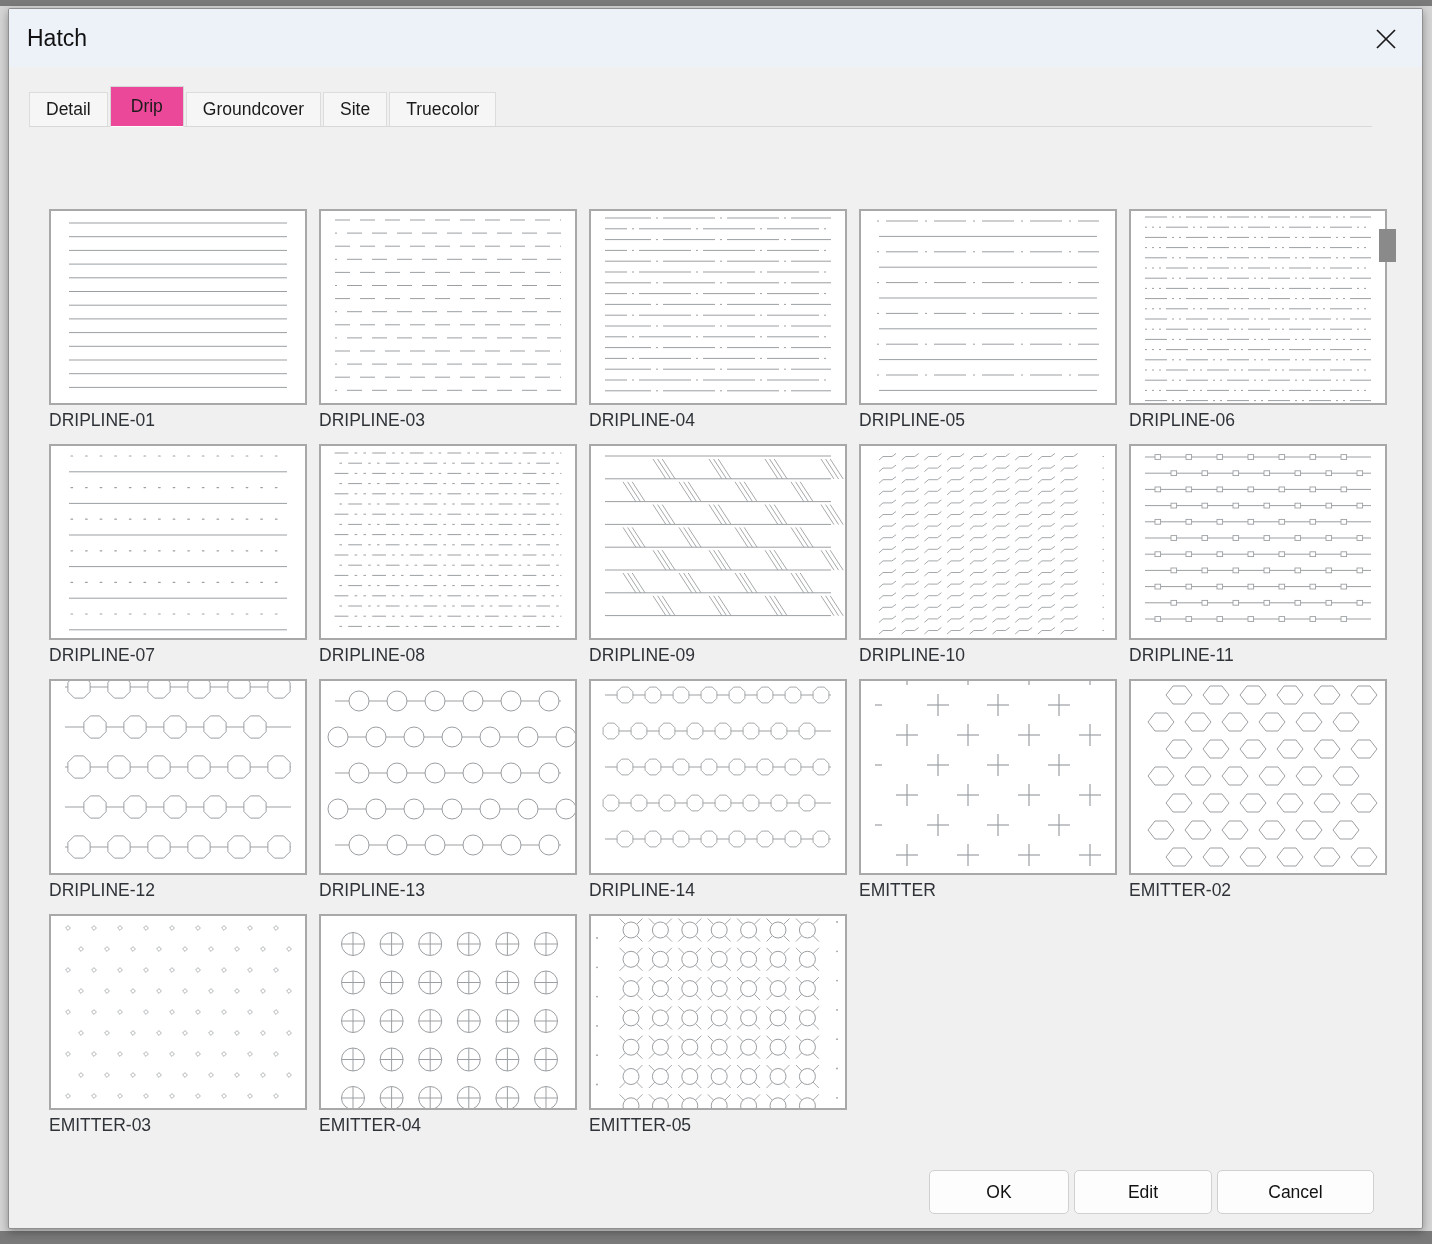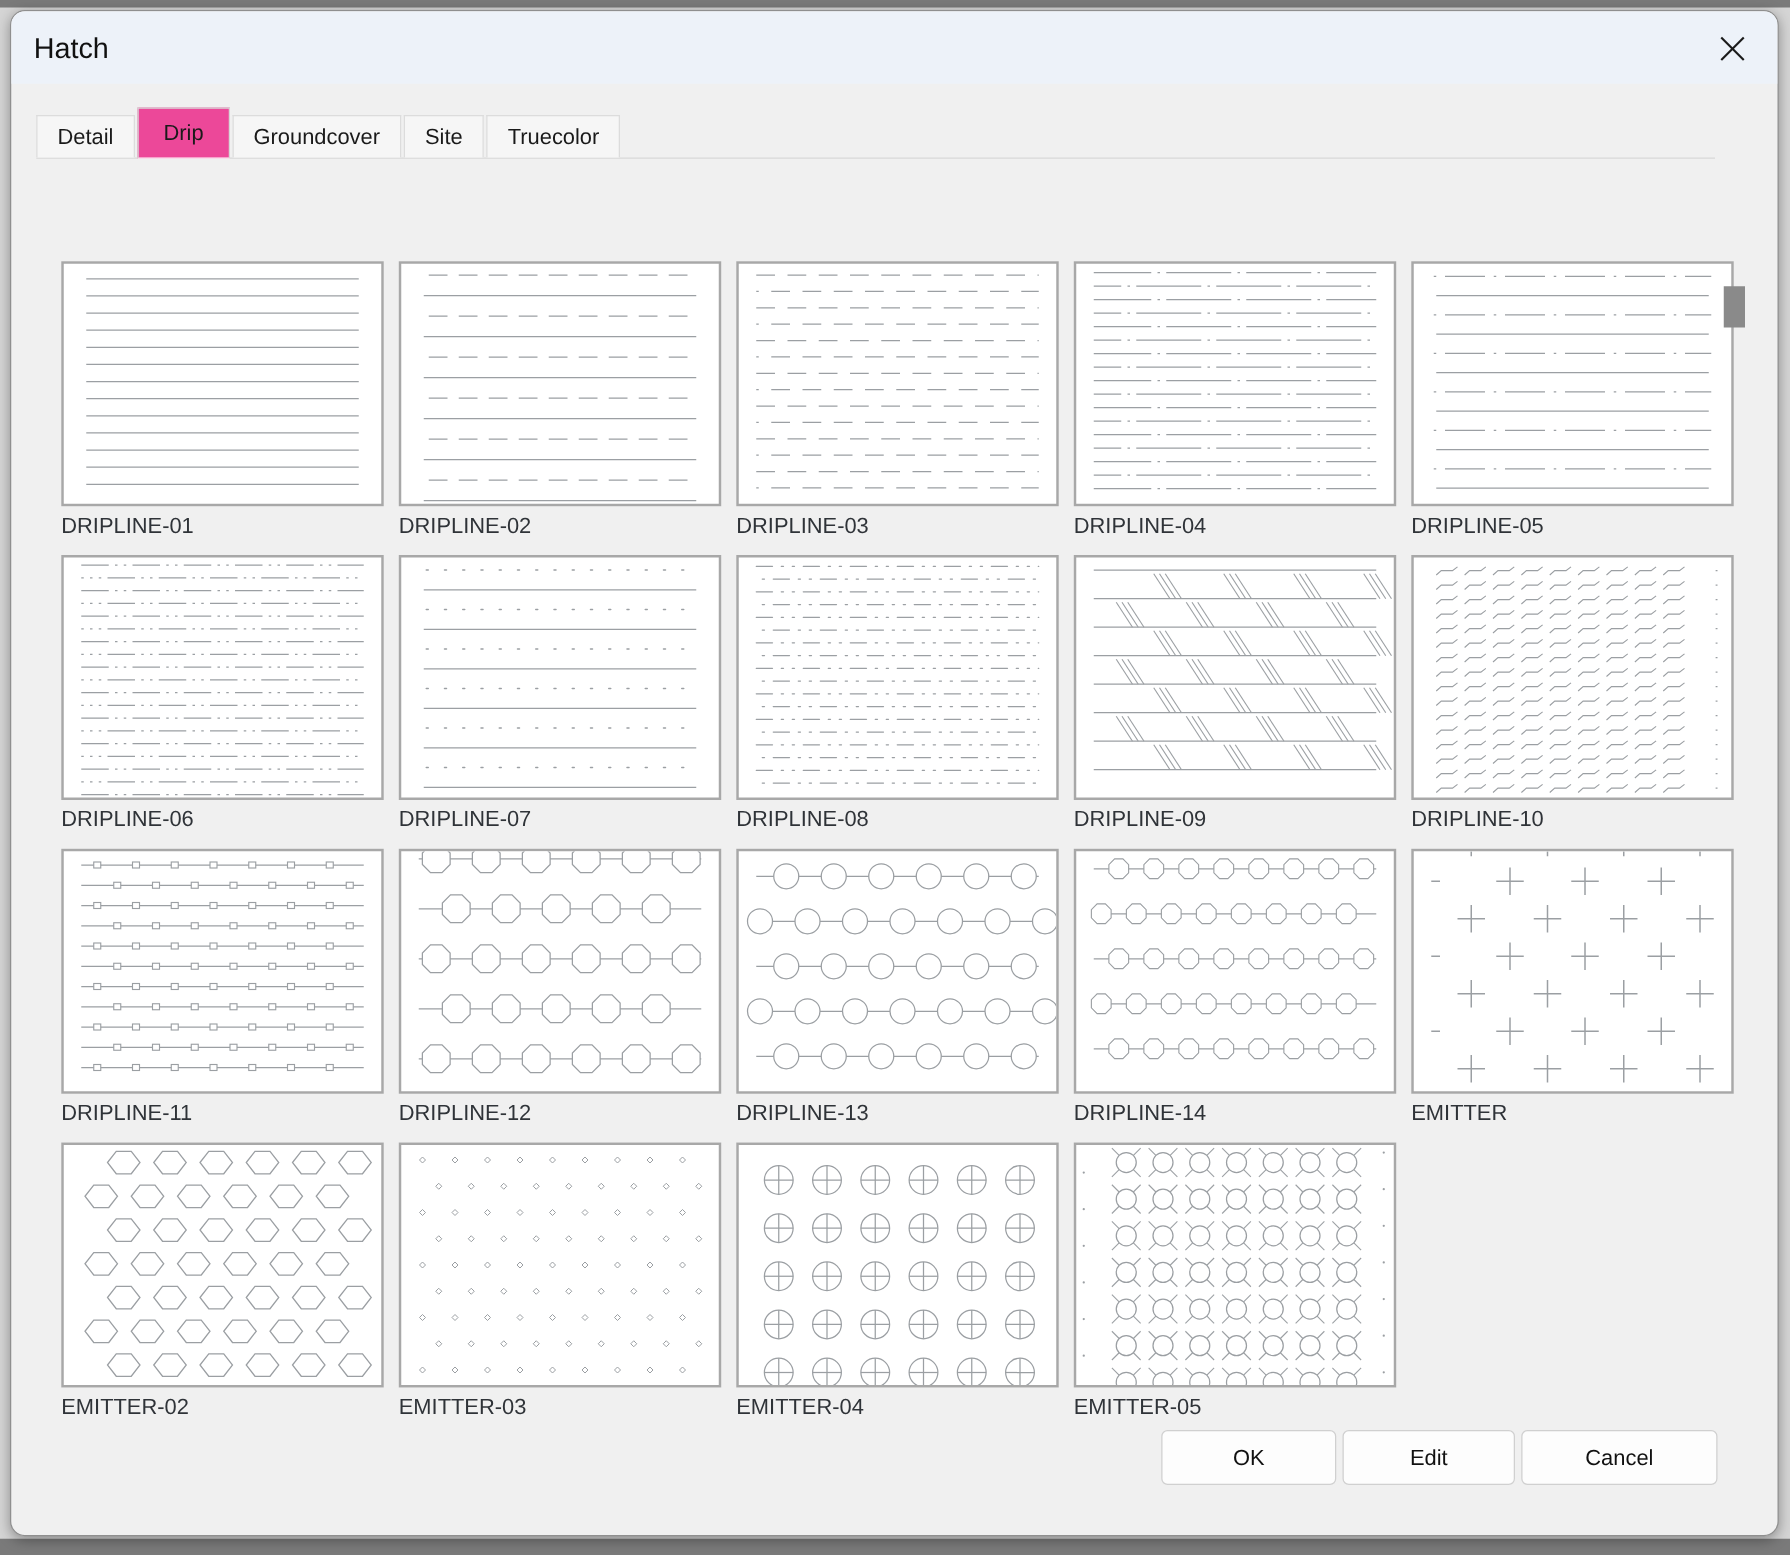--- a/index.html
+++ b/index.html
@@ -5,21 +5,21 @@
   html,body{margin:0;padding:0;}
   body{
     width:1432px;height:1244px;position:relative;overflow:hidden;
     background:#d5d5d5;
     font-family:"Liberation Sans","DejaVu Sans",sans-serif;
   }
   .strip-top{position:absolute;left:0;top:0;width:100%;height:6px;background:#7a7a7a;}
   .strip-bottom{position:absolute;left:0;bottom:0;width:100%;height:13px;background:#7a7a7a;}
   .dialog{
     position:absolute;left:8px;top:8px;width:1415px;height:1221px;
-    background:#f0f0f0;border:1px solid #8f8f8f;border-radius:12px;
+    background:#f0f0f0;border:1px solid #8f8f8f;border-radius:2px;
     box-shadow:0 3px 10px rgba(0,0,0,.35);overflow:hidden;box-sizing:border-box;
   }
   .titlebar{
     position:absolute;left:0;top:0;width:100%;height:58px;background:#edf2f9;
     display:flex;align-items:center;
   }
   .title{font-size:23px;color:#111;margin-left:18px;}
   .close-btn{
     position:absolute;right:22px;top:16px;width:28px;height:28px;
     display:flex;align-items:center;justify-content:center;cursor:pointer;
@@ -44,21 +44,21 @@
   .cell{width:258px;cursor:pointer;padding-left:20px;}
   .thumb{
     width:258px;height:196px;background:#ffffff;border:2px solid #a8a8a8;
     box-sizing:border-box;overflow:hidden;
   }
   .thumb svg{display:block;}
   .swatch-label{margin-top:5px;font-size:17.5px;color:#2f3338;}
   .scroll-thumb{
     position:absolute;left:1370px;top:220px;width:17px;height:33px;background:#8a8a8a;
   }
-  .buttons{position:absolute;left:920px;top:1135px;display:flex;gap:5px;}
+  .buttons{position:absolute;left:920px;top:1161px;display:flex;gap:5px;}
   .btn{
     height:44px;background:#fdfdfd;border:1px solid #d0d0d0;border-radius:5px;
     font-size:17.5px;color:#111;display:flex;align-items:center;justify-content:center;
     cursor:pointer;box-sizing:border-box;
   }
   .btn-ok{width:140px;} .btn-edit{width:138px;} .btn-cancel{width:157px;}
 </style>
 </head>
 <body>
 
@@ -97,39 +97,20 @@
             <line x1="18" y1="94.2" x2="236" y2="94.2" stroke="#9b9fa3" stroke-width="1"></line>
             <line x1="18" y1="107.9" x2="236" y2="107.9" stroke="#9b9fa3" stroke-width="1"></line>
             <line x1="18" y1="121.60000000000001" x2="236" y2="121.60000000000001" stroke="#9b9fa3" stroke-width="1"></line>
             <line x1="18" y1="135.3" x2="236" y2="135.3" stroke="#9b9fa3" stroke-width="1"></line>
             <line x1="18" y1="149" x2="236" y2="149" stroke="#9b9fa3" stroke-width="1"></line>
             <line x1="18" y1="162.7" x2="236" y2="162.7" stroke="#9b9fa3" stroke-width="1"></line>
             <line x1="18" y1="176.39999999999998" x2="236" y2="176.39999999999998" stroke="#9b9fa3" stroke-width="1"></line>
           </svg>
         </div>
         <div class="swatch-label">DRIPLINE-01</div>
-      </div>
-      <div class="cell">
-        <div class="thumb">
-          <svg width="254" height="192" viewBox="0 0 254 192">
-            <line x1="22" y1="9" x2="234" y2="9" stroke="#9b9fa3" stroke-width="1" stroke-dasharray="15 9"></line>
-            <line x1="18" y1="25.4" x2="236" y2="25.4" stroke="#9b9fa3" stroke-width="1"></line>
-            <line x1="22" y1="41.8" x2="234" y2="41.8" stroke="#9b9fa3" stroke-width="1" stroke-dasharray="15 9"></line>
-            <line x1="18" y1="58.199999999999996" x2="236" y2="58.199999999999996" stroke="#9b9fa3" stroke-width="1"></line>
-            <line x1="22" y1="74.6" x2="234" y2="74.6" stroke="#9b9fa3" stroke-width="1" stroke-dasharray="15 9"></line>
-            <line x1="18" y1="91" x2="236" y2="91" stroke="#9b9fa3" stroke-width="1"></line>
-            <line x1="22" y1="107.4" x2="234" y2="107.4" stroke="#9b9fa3" stroke-width="1" stroke-dasharray="15 9"></line>
-            <line x1="18" y1="123.80000000000001" x2="236" y2="123.80000000000001" stroke="#9b9fa3" stroke-width="1"></line>
-            <line x1="22" y1="140.20000000000002" x2="234" y2="140.20000000000002" stroke="#9b9fa3" stroke-width="1" stroke-dasharray="15 9"></line>
-            <line x1="18" y1="156.60000000000002" x2="236" y2="156.60000000000002" stroke="#9b9fa3" stroke-width="1"></line>
-            <line x1="22" y1="173.00000000000003" x2="234" y2="173.00000000000003" stroke="#9b9fa3" stroke-width="1" stroke-dasharray="15 9"></line>
-            <line x1="18" y1="189.40000000000003" x2="236" y2="189.40000000000003" stroke="#9b9fa3" stroke-width="1"></line>
-          </svg>
-        </div>
-        <div class="swatch-label">DRIPLINE-02</div>
       </div>
       <div class="cell">
         <div class="thumb">
           <svg width="254" height="192" viewBox="0 0 254 192">
             <line x1="14" y1="9" x2="240" y2="9" stroke="#9b9fa3" stroke-width="1" stroke-dasharray="15 10"></line>
             <line x1="14" y1="22.1" x2="240" y2="22.1" stroke="#9b9fa3" stroke-width="1" stroke-dasharray="15 10" stroke-dashoffset="13"></line>
             <line x1="14" y1="35.2" x2="240" y2="35.2" stroke="#9b9fa3" stroke-width="1" stroke-dasharray="15 10"></line>
             <line x1="14" y1="48.300000000000004" x2="240" y2="48.300000000000004" stroke="#9b9fa3" stroke-width="1" stroke-dasharray="15 10" stroke-dashoffset="13"></line>
             <line x1="14" y1="61.400000000000006" x2="240" y2="61.400000000000006" stroke="#9b9fa3" stroke-width="1" stroke-dasharray="15 10"></line>
             <line x1="14" y1="74.5" x2="240" y2="74.5" stroke="#9b9fa3" stroke-width="1" stroke-dasharray="15 10" stroke-dashoffset="13"></line>

